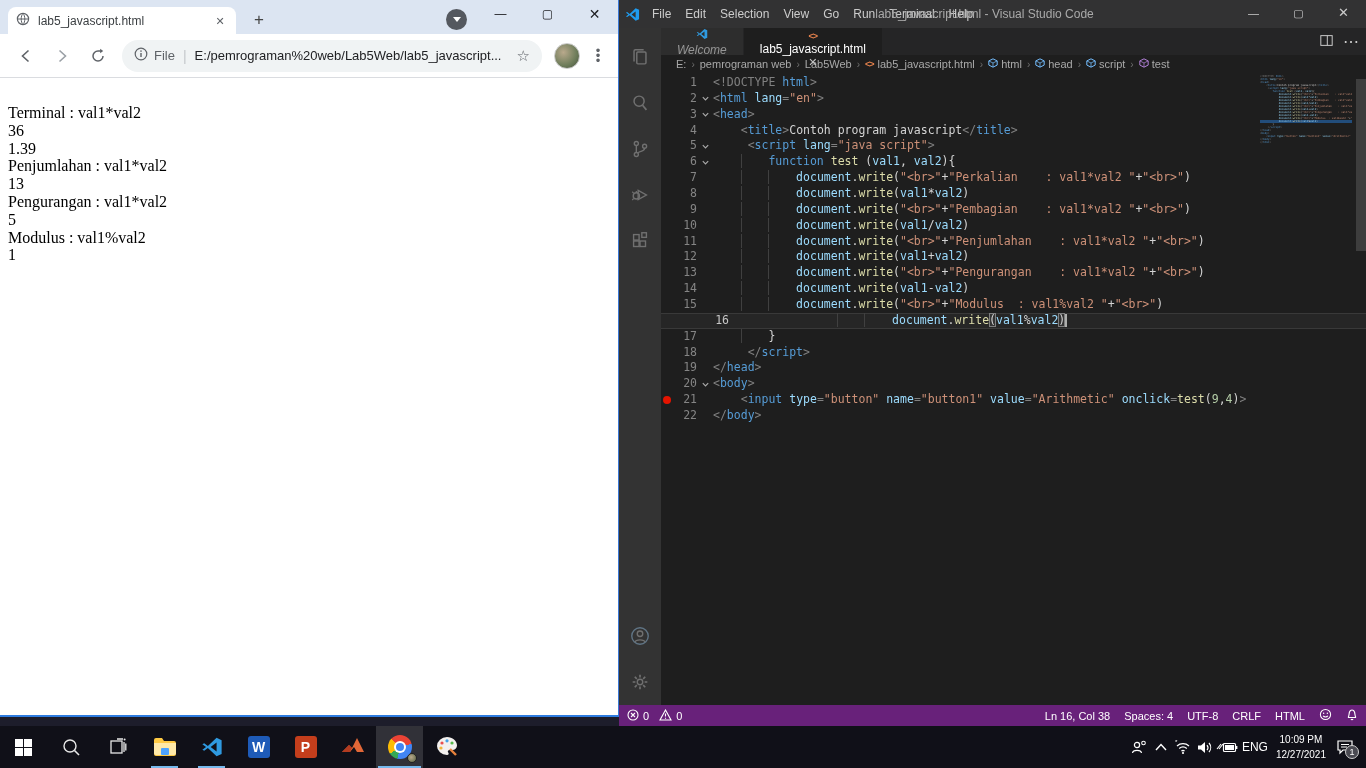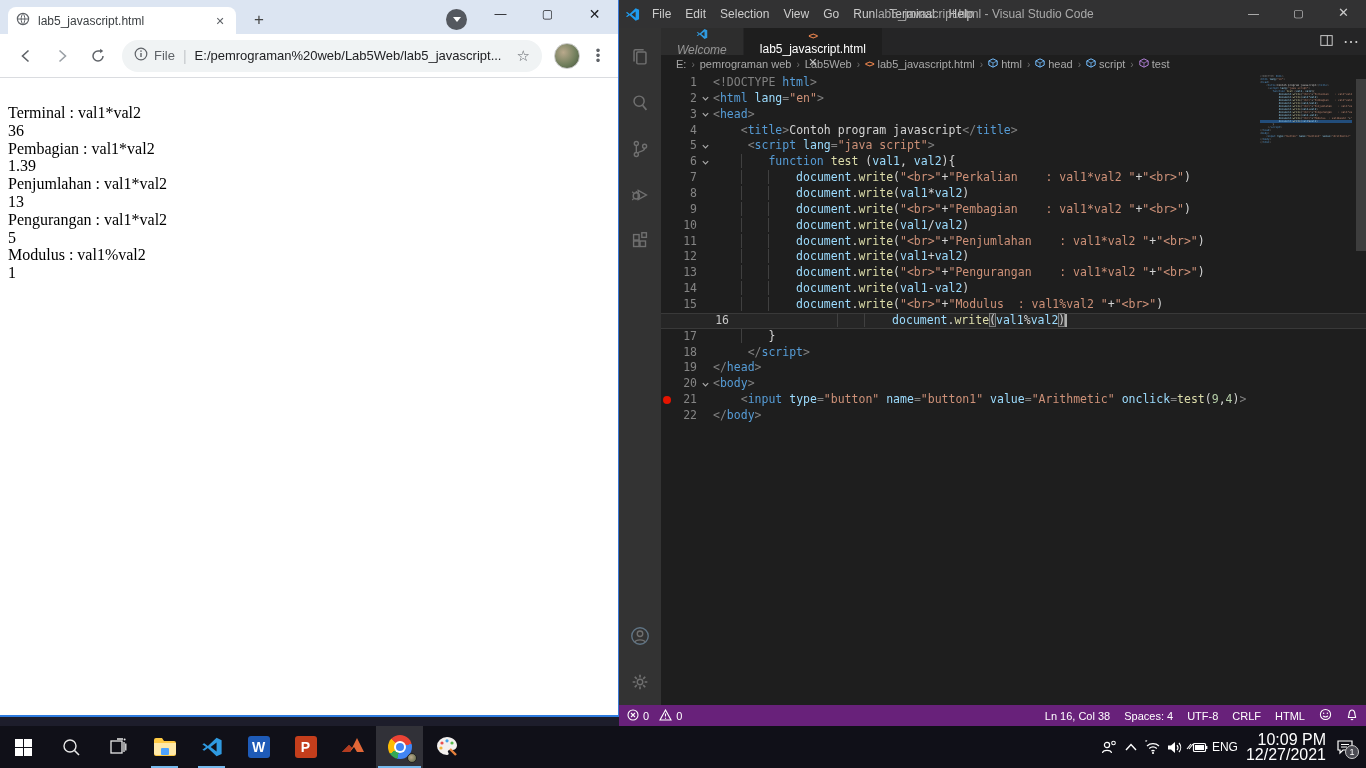--- a/index.html
+++ b/index.html
@@ -79,21 +79,21 @@
 
   
   .taskbar { position:absolute; left:0; top:726px; width:1366px; height:42px; background:#101018; display:flex; align-items:stretch; }
   .tb-btn { width:47px; display:flex; align-items:center; justify-content:center; position:relative; }
   .tb-btn.running::after { content:""; position:absolute; bottom:0; left:10px; right:10px; height:2px; background:#76b9ed; }
   .tb-btn.activeapp { background:rgba(255,255,255,.14); }
   .tb-btn.activeapp::after { left:2px; right:2px; }
   .tray { margin-left:auto; display:flex; align-items:center; padding-right:6px; color:#ffffff; }
   .tray-ic { display:flex; align-items:center; justify-content:center; width:22px; }
   .tray-lang { font-size:12px; padding:0 4px; }
-  .clock { text-align:right; font-size:16px; line-height:15px; padding:0 4px; }
+  .clock { text-align:center; font-size:10px; line-height:15px; padding:0 4px; }
   .notif { position:relative; width:30px; display:flex; justify-content:center; }
   .notif-badge { position:absolute; right:1px; bottom:-4px; width:14px; height:14px; border-radius:50%; background:#4a4a52; border:1px solid #cfcfcf; color:#fff; font-size:9px; line-height:12px; text-align:center; }
   .word-ic { width:22px; height:22px; background:#1e5bb8; border-radius:3px; color:#fff; font-weight:bold; font-size:14px; text-align:center; line-height:22px; }
   .ppt-ic { width:22px; height:22px; background:#c43e1c; border-radius:3px; color:#fff; font-weight:bold; font-size:14px; text-align:center; line-height:22px; }
   .chrome-ic { width:24px; height:24px; border-radius:50%; background:conic-gradient(from -45deg, #ea4335 0 33%, #4285f4 0 66%, #34a853 0 78%, #fbbc05 0 100%); position:relative; }
   .chrome-ic::before { content:""; position:absolute; left:6px; top:6px; width:12px; height:12px; background:#fff; border-radius:50%; }
   .chrome-ic::after { content:""; position:absolute; left:8px; top:8px; width:8px; height:8px; background:#4285f4; border-radius:50%; }
   .chrome-badge { position:absolute; right:6px; bottom:5px; width:10px; height:10px; border-radius:50%; background:radial-gradient(circle at 40% 40%, #b9a98c, #55603f); border:1px solid #222; }
 </style>
 </head>
@@ -154,21 +154,20 @@
         <span class="omni-sep">|</span>
         <span class="omni-url">E:/pemrograman%20web/Lab5Web/lab5_javascript...</span>
         <span class="star">☆</span>
       </div>
       <div class="avatar"></div>
       <div class="cmenu-dots">•<br>•<br>•</div>
     </div>
     <div class="page">
         <div>Terminal : val1*val2</div>
         <div>36</div>
-        <div>Pembagian : val1*val2</div>
         <div>1.39</div>
         <div>Penjumlahan : val1*val2</div>
         <div>13</div>
         <div>Pengurangan : val1*val2</div>
         <div>5</div>
         <div>Modulus : val1%val2</div>
         <div>1</div>
       </div>
   </div>
 

